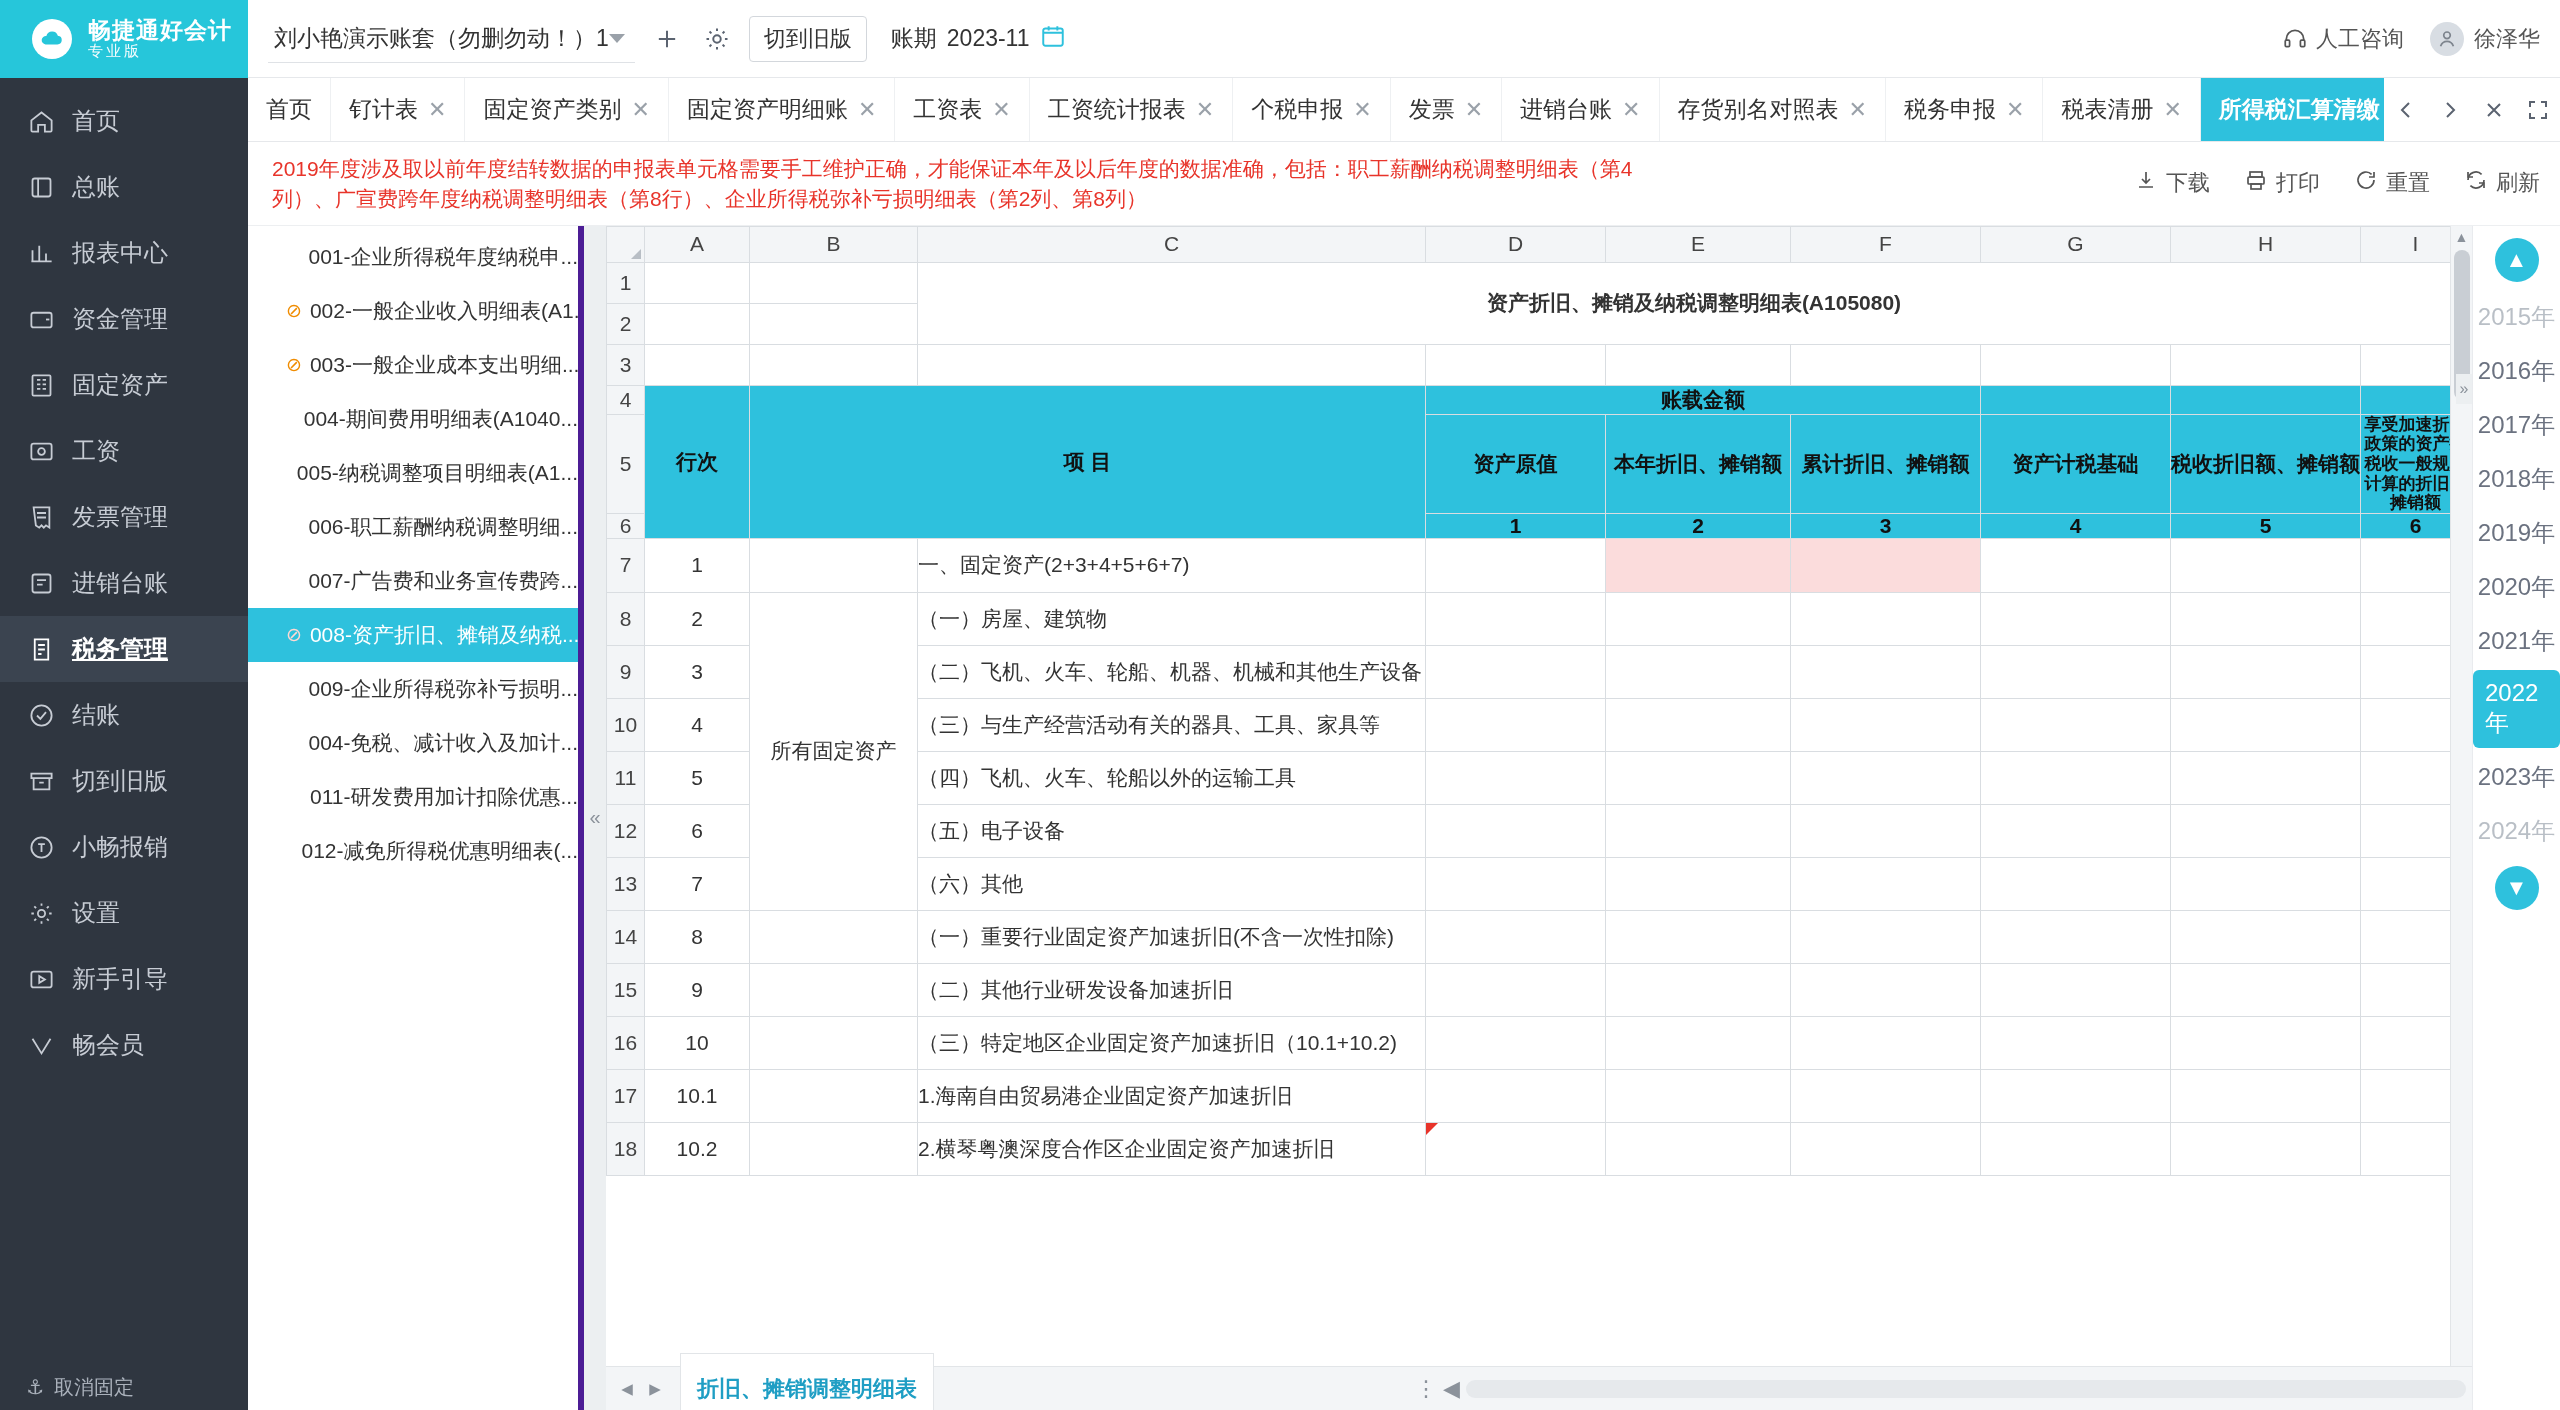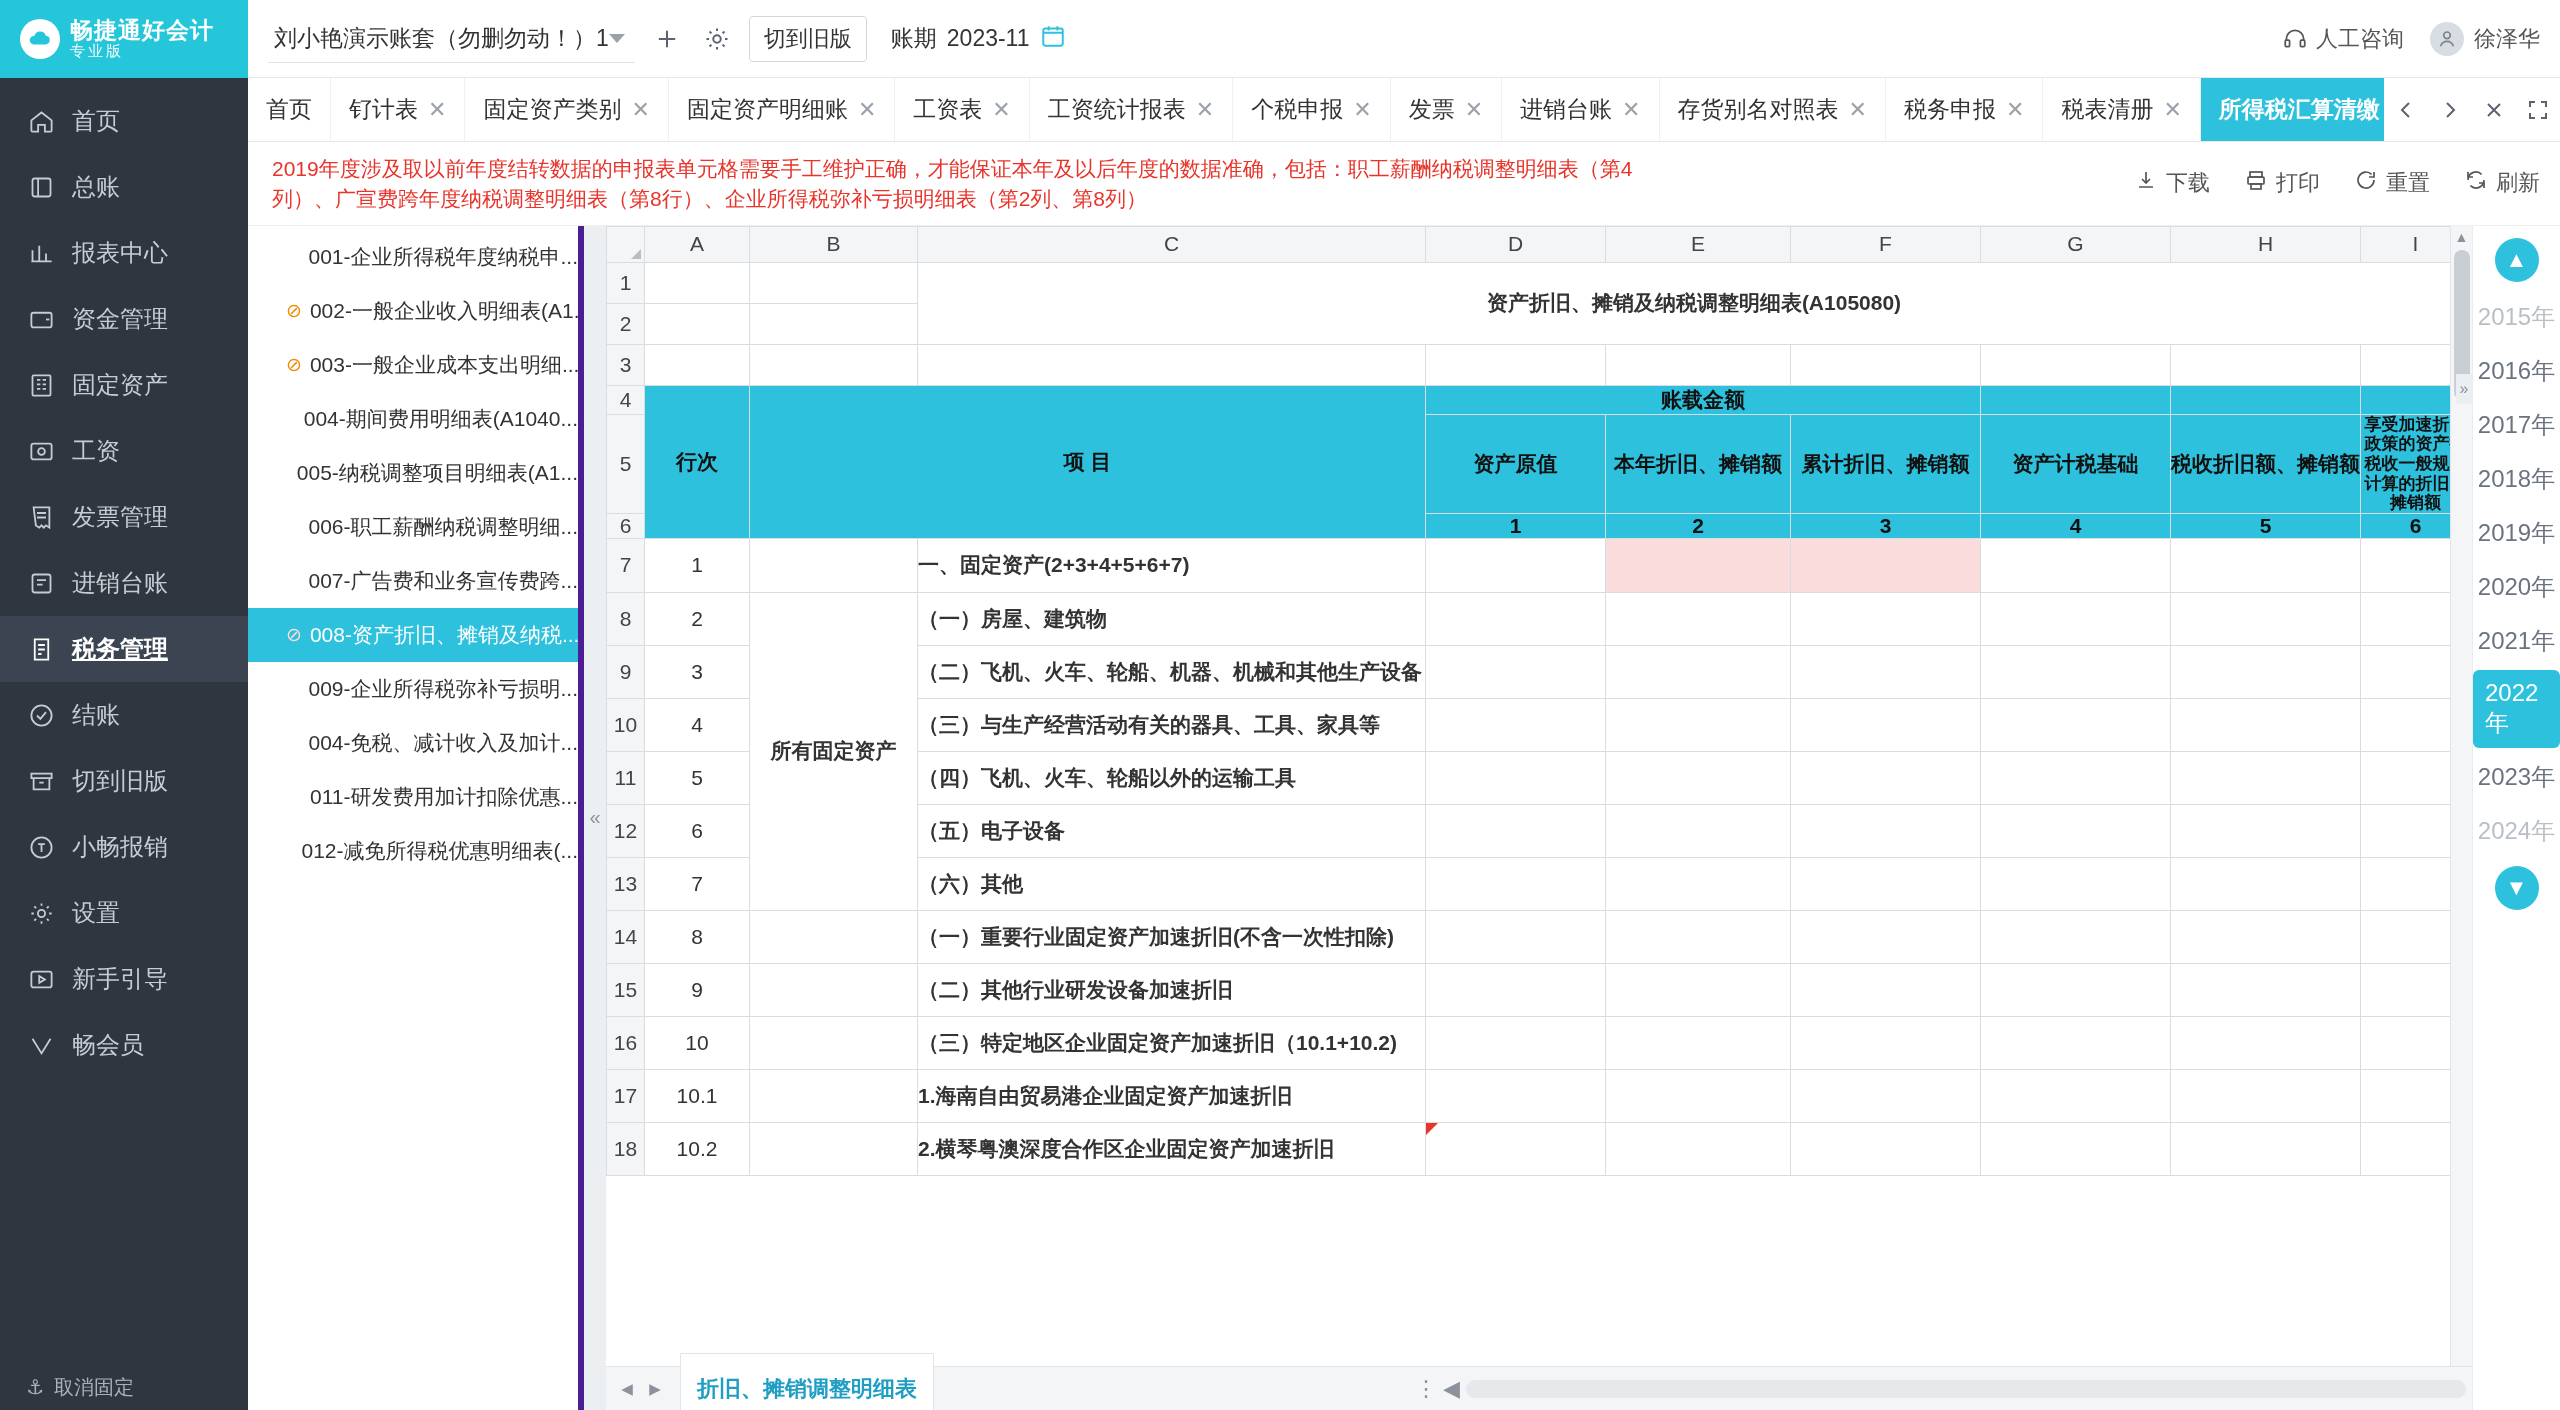--- a/index.html
+++ b/index.html
@@ -13,22 +13,22 @@
     color: #333;
   }
   .app { position: relative; width:2560px; height:1410px; display:flex; }
 
   
   .sidebar {
     width: 248px; height: 1410px; background: #2f3640; flex: none;
     position: relative; overflow: hidden;
   }
   .brand {
-    height: 78px; background: #26c6da; display:flex; align-items:center; gap:10px;
-    padding-left: 20px; color:#fff;
+    height: 78px; background: #26c6da; display:flex; align-items:center; gap:16px;
+    padding-left: 32px; color:#fff;
   }
   .brand-logo {
     width:40px;height:40px;border-radius:50%;background:#fff;display:flex;align-items:center;justify-content:center;
   }
   .brand-logo svg { width:26px;height:26px; }
   .brand-txt { line-height:1.1; }
   .brand-name { font-size:23px; font-weight:bold; letter-spacing:1px;}
   .brand-sub { font-size:15px; opacity:.95; letter-spacing:3px; }
   .nav { padding-top: 10px; }
   .nav-item {
@@ -125,21 +125,21 @@
     height:36px; background:#f3f5f7; color:#444; font-weight:normal; font-size:20px; text-align:center;
   }
   .corner { width:38px; background:#f3f5f7; position:relative; }
   .corner .tri { position:absolute; right:3px; bottom:3px; width:0;height:0;
      border-left:10px solid transparent; border-bottom:10px solid #b8bec5; }
   td.rowhdr { width:38px; background:#f3f5f7; text-align:center; color:#444; font-size:20px; }
   .cell { background:#fff; height:41px; }
   .cy { background:#2ec1dd; color:#111; font-weight:bold; text-align:center; }
   .pink { background:#fbdcdc; }
   .center { text-align:center; }
-  .bold { font-weight:bold; }
+  .bold { font-weight:normal; }
   .title-cell { font-size:30px; font-weight:bold; text-align:center; }
   .pad { padding-left:16px; }
   .vmid { vertical-align:middle; }
   .redmark { position:relative; }
   .redmark:after {
     content:""; position:absolute; left:0; top:0; border-top:12px solid #e8342a;
     border-right:12px solid transparent;
   }
 
   

